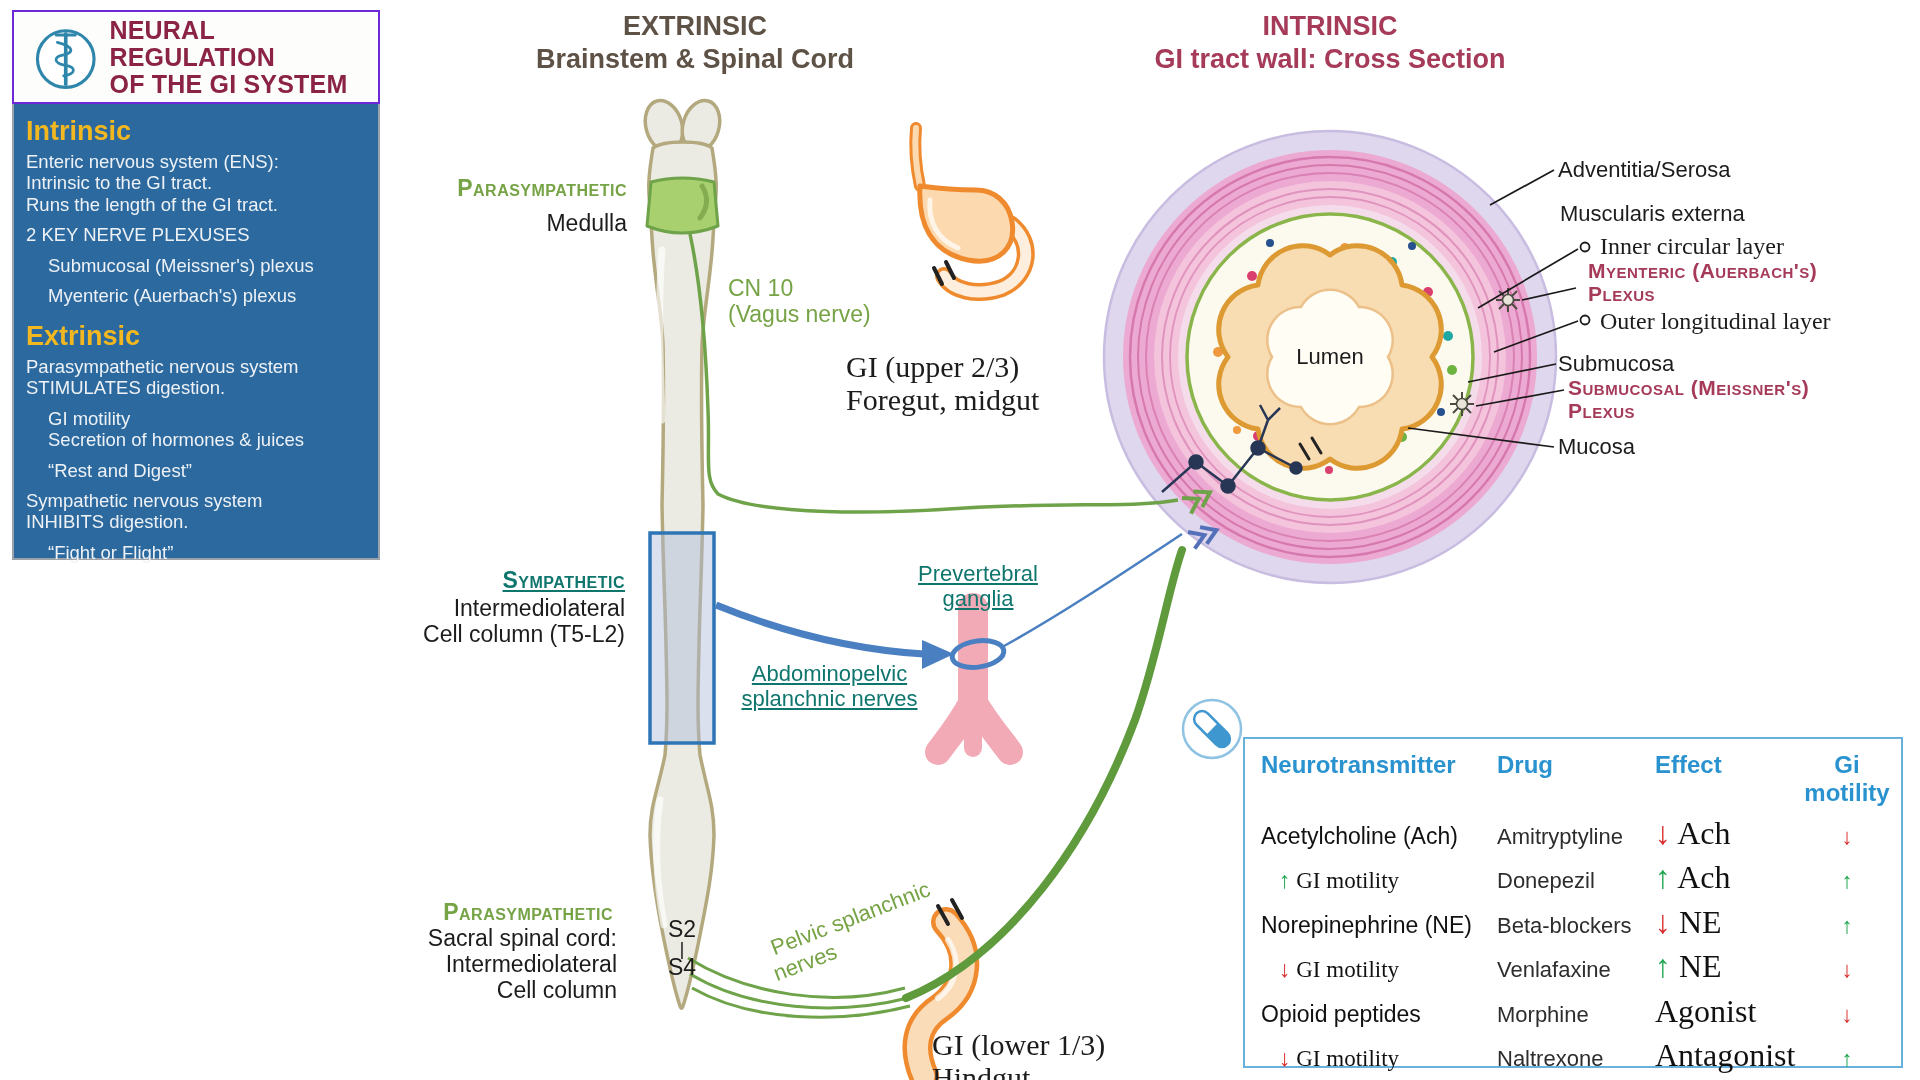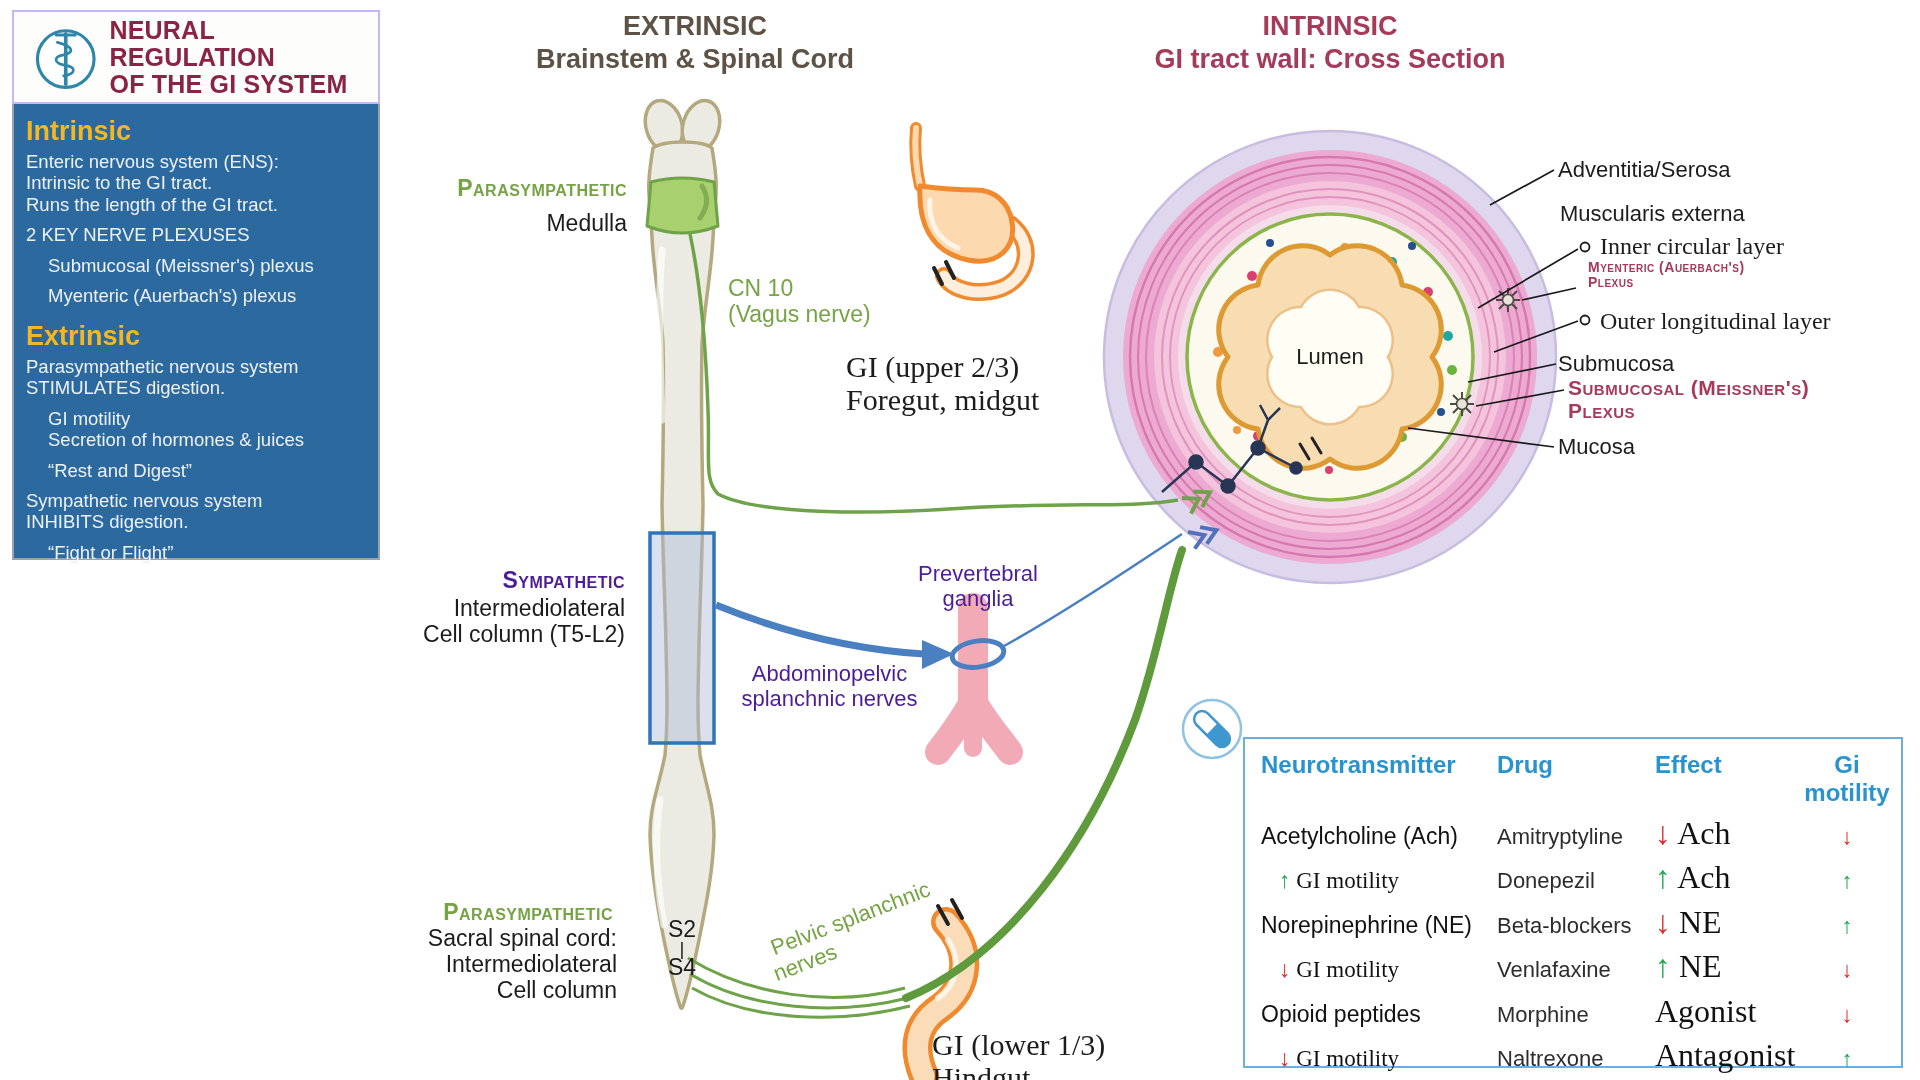--- a/index.html
+++ b/index.html
@@ -3,30 +3,30 @@
 <meta charset="utf-8">
 <style>
   * { box-sizing: border-box; margin: 0; padding: 0; }
   body { background:#ffffff; font-family:"Liberation Sans", sans-serif; }
   #canvas { position:relative; width:1920px; height:1080px; background:#ffffff; overflow:hidden; }
   .abs { position:absolute; }
   .lbl span { display:block; }
   .sc { font-variant:small-caps; letter-spacing:.5px; }
   .serif { font-family:"Liberation Serif", serif; }
   .green { color:#76a345; }
-  .blue  { color:#4c1d95; }
+  .blue  { color:#0f766e;text-decoration:underline; }
   .maroon{ color:#a53a59; }
   .dark  { color:#1c1c1c; }
   .taupe { color:#5e5146; }
   .center{ text-align:center; }
   .right { text-align:right; }
 
   
   .title-card { left:12px; top:10px; width:368px; height:94px; background:#fdfdfb;
-    border:2px solid #c4b5fd; display:flex; align-items:center; }
+    border:2px solid #6d28d9; display:flex; align-items:center; }
   .title-card .ttl { color:#8b2346; font-size:25px; font-weight:800; line-height:1.08; letter-spacing:.2px; }
 
   
   .info-box { left:12px; top:104px; width:368px; height:456px; background:#2b699f;
     border:2px solid #9aa2ab; border-top:none; padding:10px 12px 8px 12px; color:#eef2f6; }
   .info-box .hd { color:#f3b820; font-size:27px; font-weight:800; margin:2px 0 4px 0; }
   .info-box .ln { font-size:18.5px; line-height:1.16; }
   .info-box .ind { padding-left:22px; }
   .info-box .gap { margin-top:9px; }
 
@@ -292,21 +292,21 @@
     <span>GI (lower 1/3)</span>
     <span>Hindgut</span>
   </div>
 
   <div class="abs t22 dark" style="left:1330px;top:345px;width:0;display:flex;justify-content:center">
     <span style="white-space:nowrap">Lumen</span>
   </div>
   <div class="abs t22 dark" style="left:1558px;top:158px">Adventitia/Serosa</div>
   <div class="abs t22 dark" style="left:1560px;top:202px">Muscularis externa</div>
   <div class="abs serif dark" style="left:1600px;top:233px;font-size:24px">Inner circular layer</div>
-  <div class="abs maroon sc lbl" style="left:1588px;top:260px;font-size:14px;font-weight:600;line-height:1.08">
+  <div class="abs maroon sc lbl" style="left:1588px;top:260px;font-size:21px;font-weight:600;line-height:1.08">
     <span>Myenteric (Auerbach's)</span>
     <span>Plexus</span>
   </div>
   <div class="abs serif dark" style="left:1600px;top:308px;font-size:24px">Outer longitudinal layer</div>
   <div class="abs t22 dark" style="left:1558px;top:352px">Submucosa</div>
   <div class="abs maroon sc lbl" style="left:1568px;top:377px;font-size:21px;font-weight:600;line-height:1.08">
     <span>Submucosal (Meissner's)</span>
     <span>Plexus</span>
   </div>
   <div class="abs t22 dark" style="left:1558px;top:435px">Mucosa</div>

